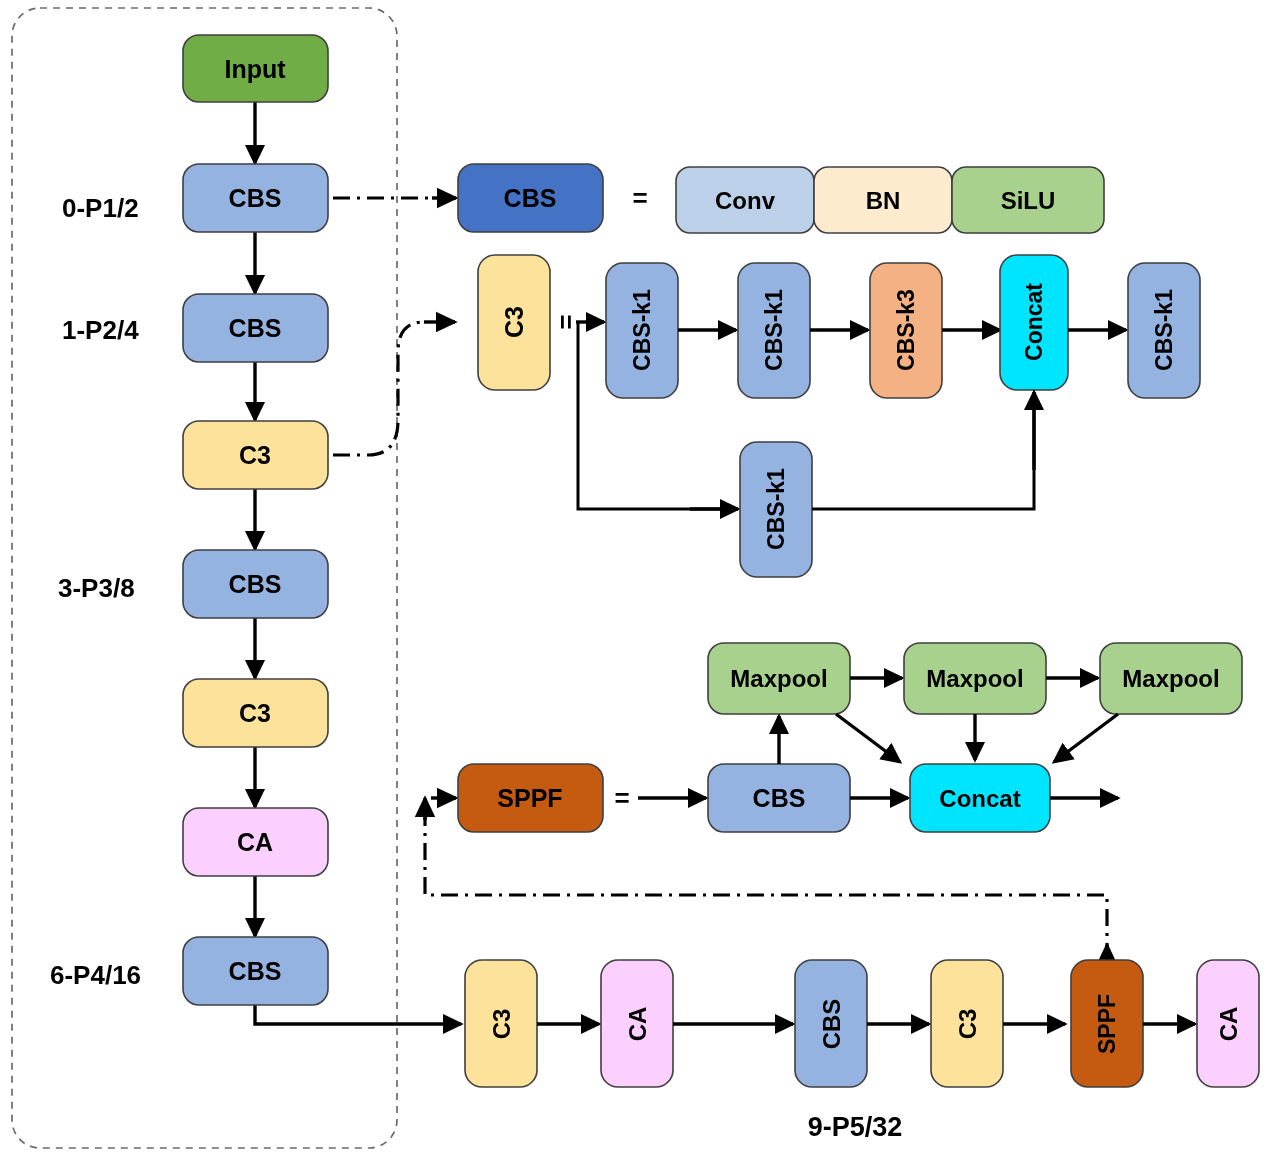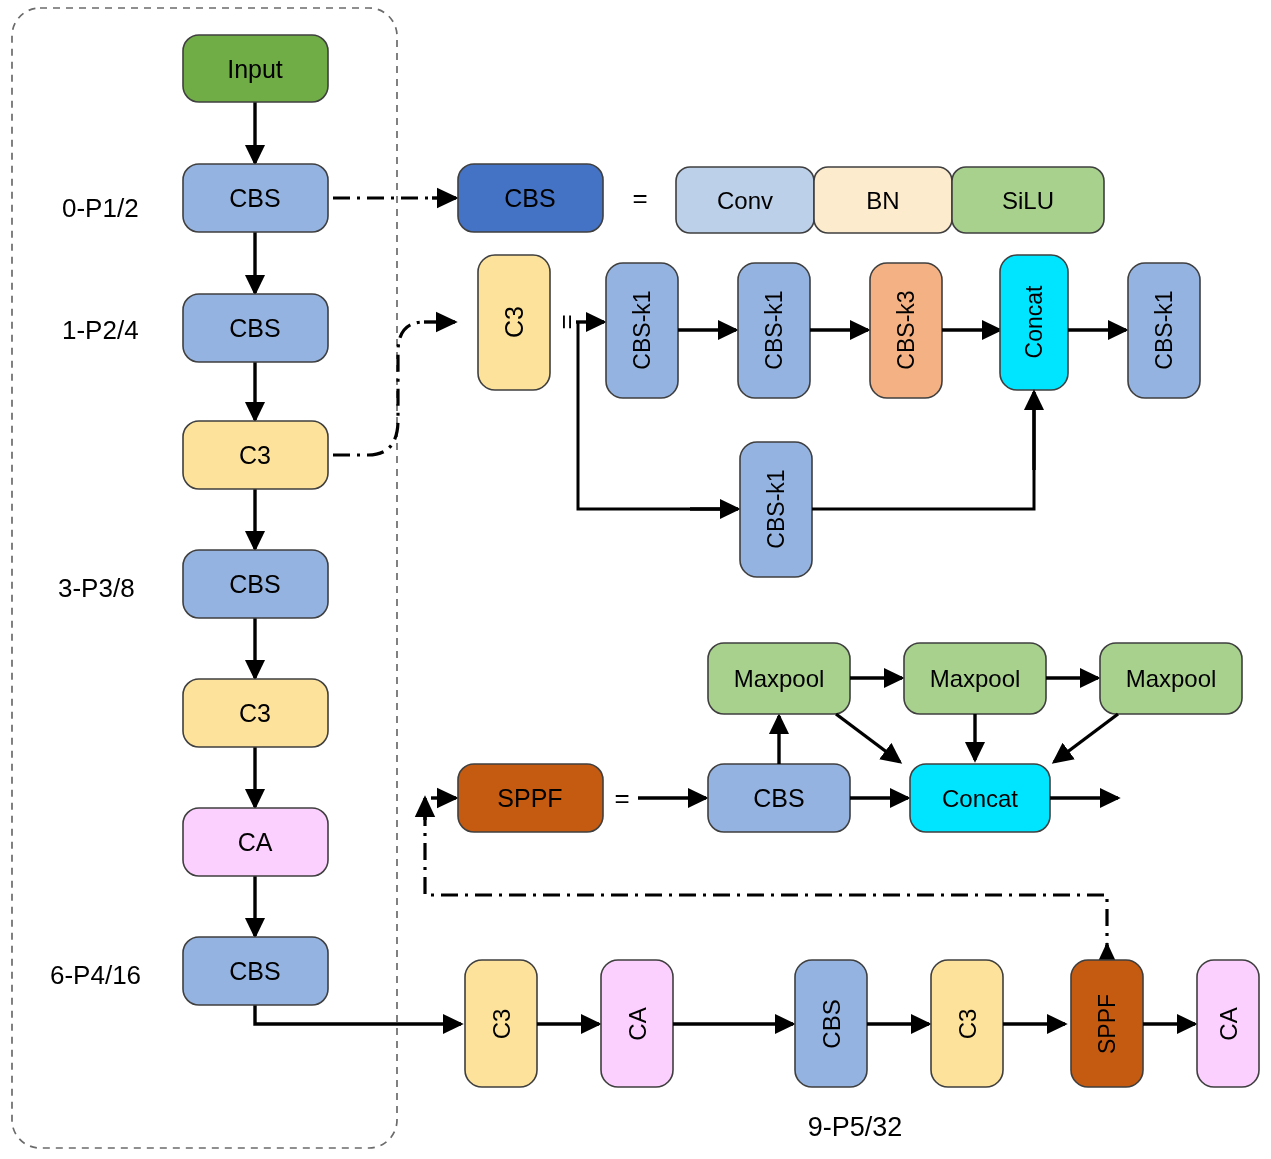--- a/index.html
+++ b/index.html
@@ -1,19 +1,19 @@
 <!DOCTYPE html>
 <html><head>
 <meta charset="utf-8">
 <title>Backbone Architecture Diagram</title>
 <style>
   html,body{margin:0;padding:0;background:#ffffff;}
   body{width:1271px;height:1159px;overflow:hidden;
        font-family:"Liberation Sans","DejaVu Sans",sans-serif;}
-  #diagram-root{position:relative;width:1271px;height:1035px;background:#fff;}
+  #diagram-root{position:relative;width:1271px;height:1035px;background:#fff;font-weight:bold;}
   svg#scene{position:absolute;left:0;top:0;width:1271px;height:1159px;}
   .node-label{font-family:"Liberation Sans","DejaVu Sans",sans-serif;
               fill:#000;text-anchor:middle;dominant-baseline:central;}
   .stage-label{font-family:"Liberation Sans","DejaVu Sans",sans-serif;
                fill:#000;font-size:26px;text-anchor:start;dominant-baseline:central;}
   .eq-sign{font-family:"Liberation Sans","DejaVu Sans",sans-serif;
            fill:#000;font-size:26px;text-anchor:middle;dominant-baseline:central;}
   .box-shape{stroke:#3f3f3f;stroke-width:1.6;}
   .flow{stroke:#000;stroke-width:3.4;fill:none;}
   .flow-thin{stroke:#000;stroke-width:3;fill:none;}

